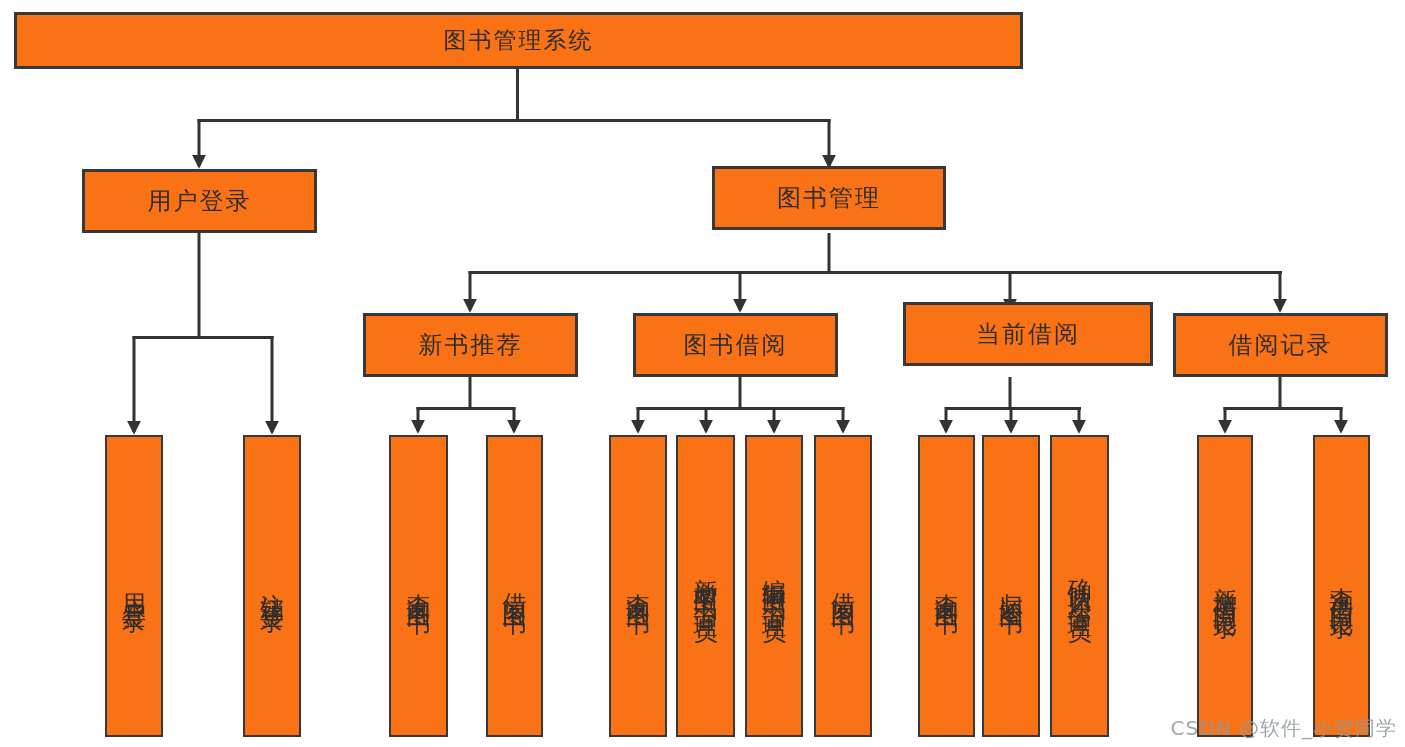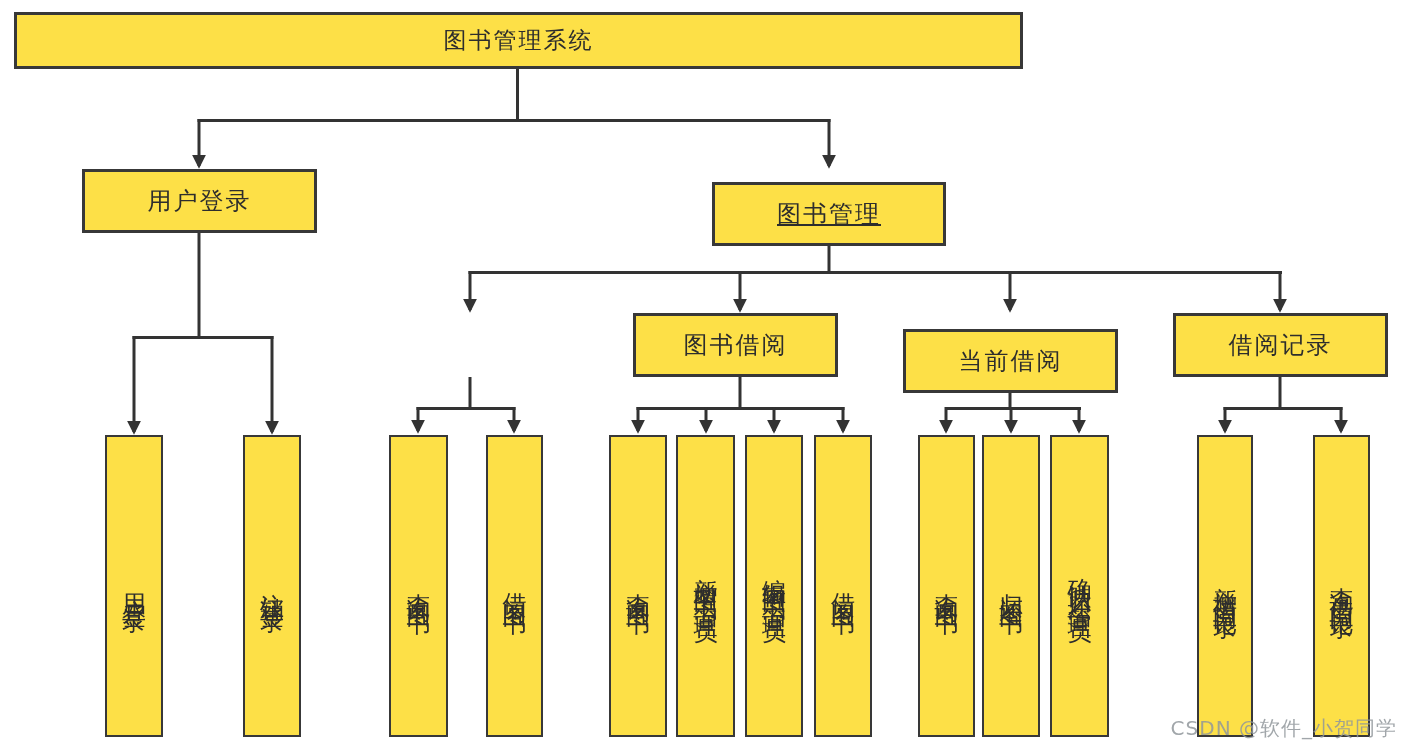--- a/index.html
+++ b/index.html
@@ -7,21 +7,21 @@
     position:relative;
     width:1405px;height:747px;
     background:#ffffff;
     font-family:"DejaVu Sans","Liberation Sans",sans-serif;
     overflow:hidden;
   }
   #edges{position:absolute;left:0;top:0;width:1405px;height:747px;pointer-events:none;}
   .node{
     position:absolute;
     box-sizing:border-box;
-    background:#fde047;
+    background:#f97316;
     border:3px solid #383838;
     color:#2d2d2d;
     display:flex;align-items:center;justify-content:center;
     text-align:center;
     font-size:24px;
     letter-spacing:2px;
     z-index:2;
   }
   .leaf{
     border-width:2px;
@@ -29,24 +29,24 @@
     letter-spacing:0;
   }
   .leaf .vtext{
     writing-mode:vertical-rl;
     letter-spacing:6px;
     line-height:1;
   }
   
   #n-root          {left:14px;  top:12px;  width:1009px; height:57px; font-size:23px;}
   #n-user-login    {left:82px;  top:169px; width:235px;  height:64px;}
-  #n-book-mgmt     {left:712px; top:182px; width:234px;  height:64px;text-decoration:underline;}
+  #n-book-mgmt     {left:712px; top:166px; width:234px;  height:64px;}
   #n-new-book      {left:363px; top:313px; width:215px;  height:64px;}
   #n-book-borrow   {left:633px; top:313px; width:205px;  height:64px;}
-  #n-current-borrow{left:903px; top:329px; width:215px;  height:64px;text-align:right;}
+  #n-current-borrow{left:903px; top:302px; width:250px;  height:64px;text-align:right;}
   #n-borrow-record {left:1173px;top:313px; width:215px;  height:64px;text-align:right;}
   .leaf{top:435px;height:302px;}
   #l-1 {left:105px; width:58px;}
   #l-2 {left:243px; width:58px;}
   #l-3 {left:389px; width:59px;}
   #l-4 {left:486px; width:57px;}
   #l-5 {left:609px; width:58px;}
   #l-6 {left:676px; width:59px;}
   #l-7 {left:745px; width:58px;}
   #l-8 {left:814px; width:58px;}
@@ -137,20 +137,23 @@
     <span>图书管理系统</span>
   </div>
 
   <div class="node" id="n-user-login">
     <span>用户登录</span>
   </div>
   <div class="node" id="n-book-mgmt">
     <span>图书管理</span>
   </div>
 
+  <div class="node" id="n-new-book">
+    <span>新书推荐</span>
+  </div>
   <div class="node" id="n-book-borrow">
     <span>图书借阅</span>
   </div>
   <div class="node" id="n-current-borrow">
     <span>当前借阅</span>
   </div>
   <div class="node" id="n-borrow-record">
     <span>借阅记录</span>
   </div>
 

